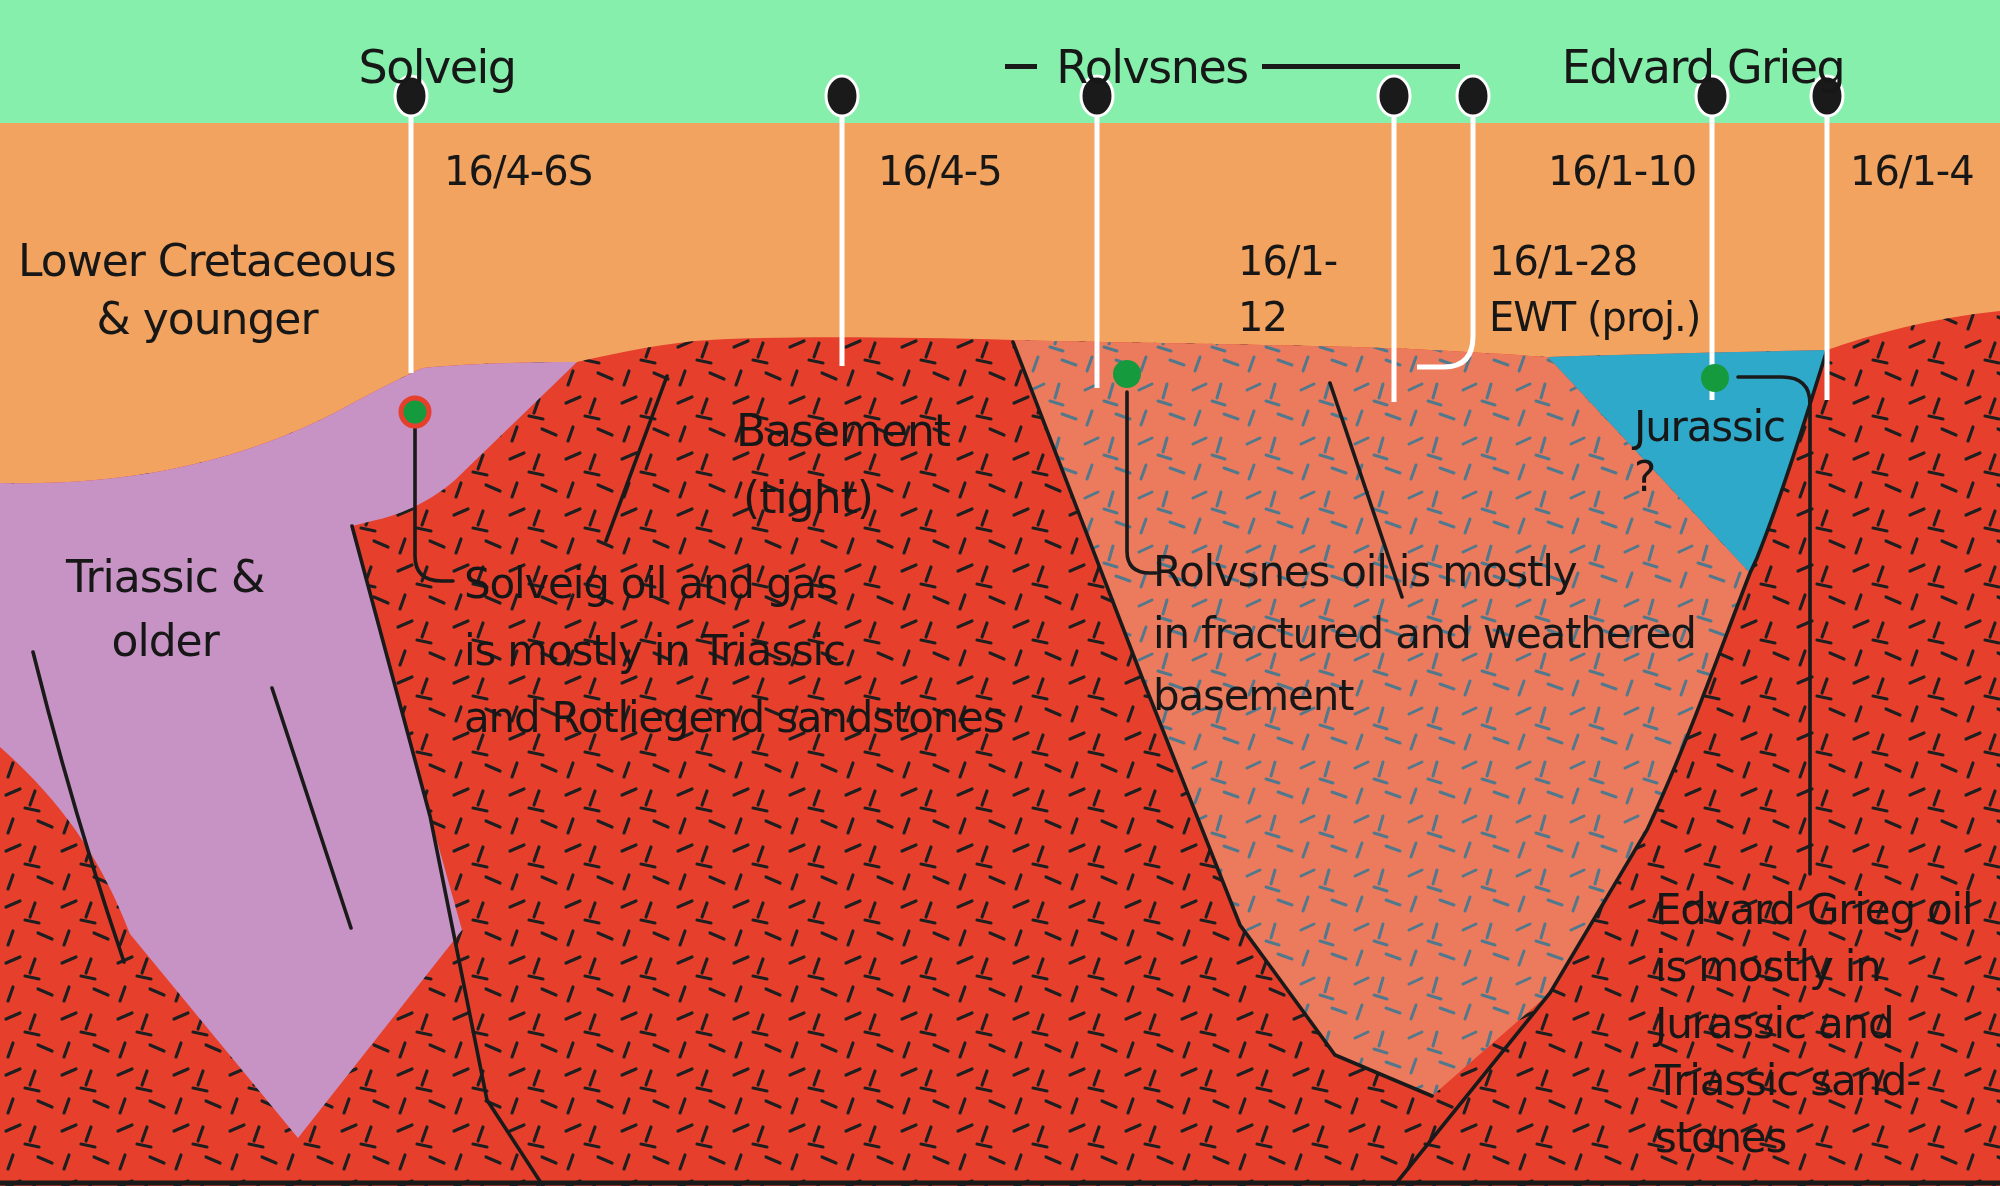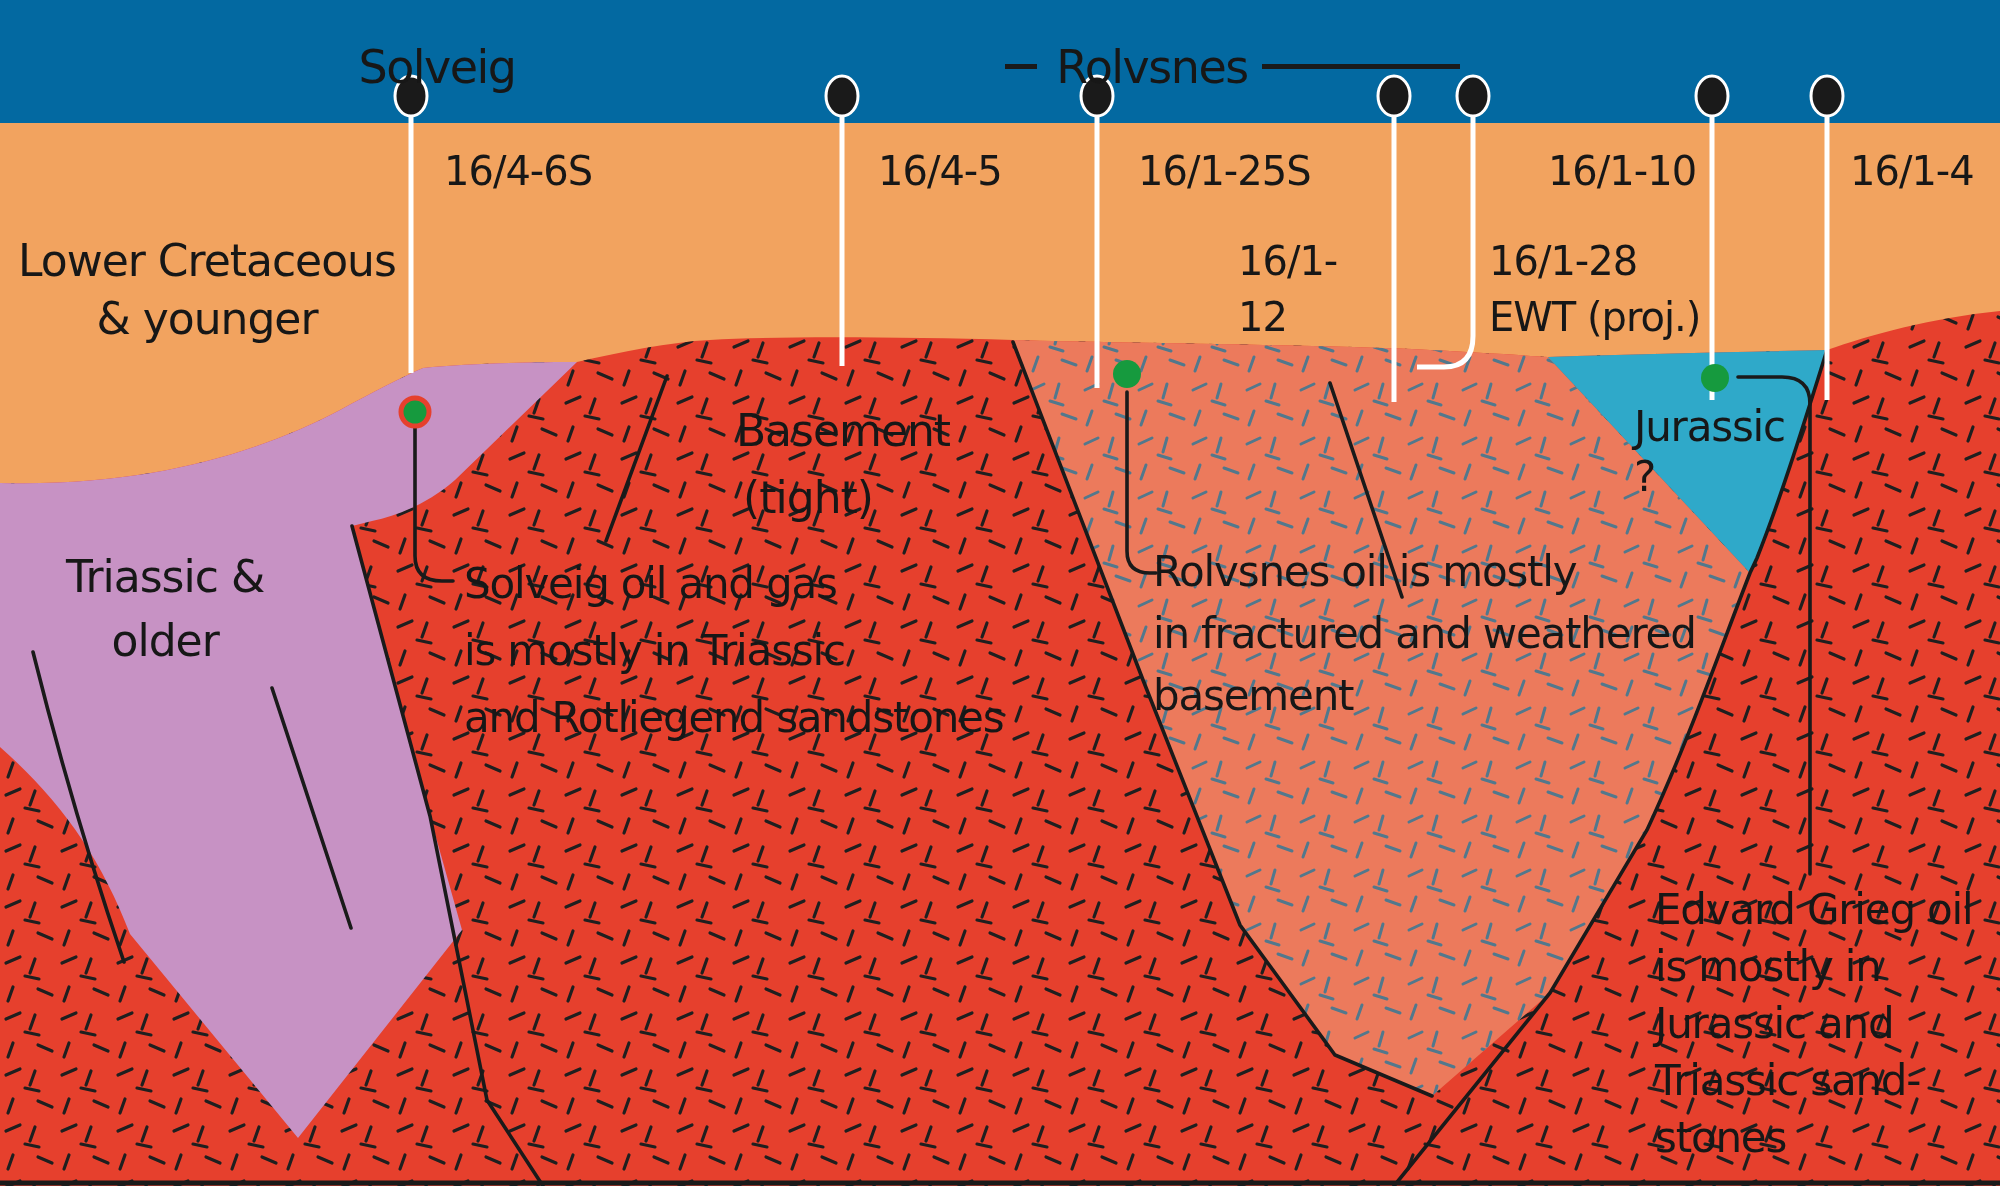--- a/index.html
+++ b/index.html
@@ -1,17 +1,17 @@
 <!DOCTYPE html>
 <html><head>
 <meta charset="utf-8">
 <style>
   html,body{margin:0;padding:0;background:#ffffff;}
   .stage{
-    position:relative;width:2000px;height:1186px;overflow:hidden;background:#0369a1;
+    position:relative;width:2000px;height:1186px;overflow:hidden;background:#86efac;
     font-family:"DejaVu Sans","Liberation Sans",sans-serif;color:#171717;
   }
   .stage svg{position:absolute;left:0;top:0;z-index:0;}
   .txt{position:absolute;z-index:2;white-space:pre-line;letter-spacing:-1px;}
   .field-label{font-size:46px;font-weight:400;letter-spacing:-1.5px;transform:translateX(-50%);}
   .well-label{font-size:40px;line-height:56px;}
   .note{font-size:42px;letter-spacing:-1.2px;}
   .stratum{font-size:44px;text-align:center;}
   .bar{position:absolute;background:#1a1a1a;z-index:2;}
 </style>
@@ -94,24 +94,24 @@
 
     <circle cx="415" cy="412" r="14" fill="#169a3e" stroke="#e6402d" stroke-width="5"></circle>
     <circle cx="1127" cy="374" r="14" fill="#169a3e"></circle>
     <circle cx="1715" cy="378" r="14" fill="#169a3e"></circle>
   </svg>
 
   <div class="txt field-label" style="left:437px;top:40px;">Solveig</div>
   <div class="bar" style="left:1005px;top:64px;width:32px;height:5px;"></div>
   <div class="txt field-label" style="left:1152px;top:40px;">Rolvsnes</div>
   <div class="bar" style="left:1262px;top:64px;width:198px;height:5px;"></div>
+  <div class="txt field-label" style="left:1703px;top:40px;">Edvard Grieg</div>
 
   <div class="txt well-label" style="left:444px;top:143px;">16/4-6S</div>
   <div class="txt well-label" style="left:878px;top:143px;">16/4-5</div>
-  <div class="txt well-label" style="left:1138px;top:143px;">16/1-25S</div>
   <div class="txt well-label" style="left:1238px;top:233px;width:142px;text-align:left;">16/1-12</div>
   <div class="txt well-label" style="left:1489px;top:233px;">16/1-28</div>
   <div class="txt well-label" style="left:1489px;top:289px;">EWT (proj.)</div>
   <div class="txt well-label" style="left:1543px;top:143px;width:158px;text-align:center;">16/1-10</div>
   <div class="txt well-label" style="left:1850px;top:143px;">16/1-4</div>
 
   <div class="txt stratum" style="left:18px;top:232px;line-height:58px;">Lower Cretaceous
 &amp; younger</div>
   <div class="txt stratum" style="left:66px;top:545px;line-height:64px;">Triassic &amp;
 older</div>

